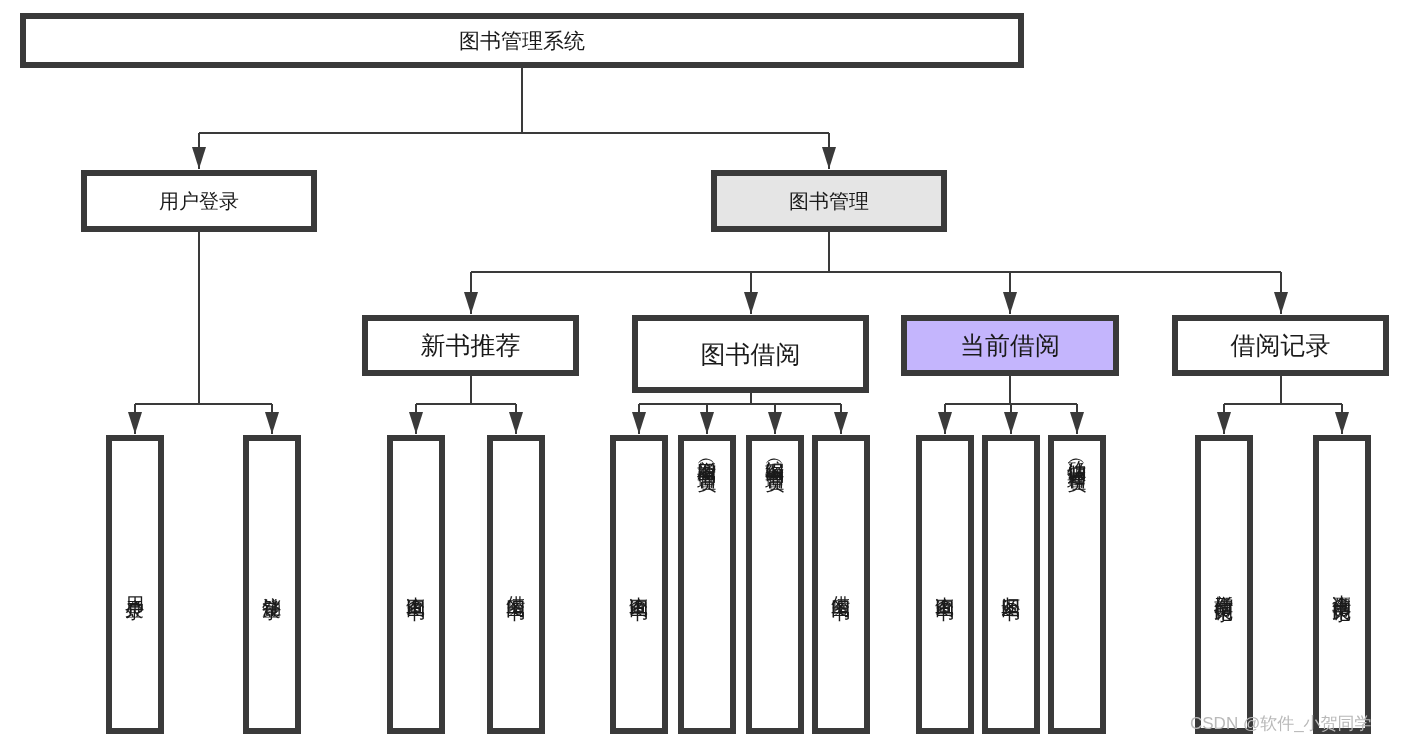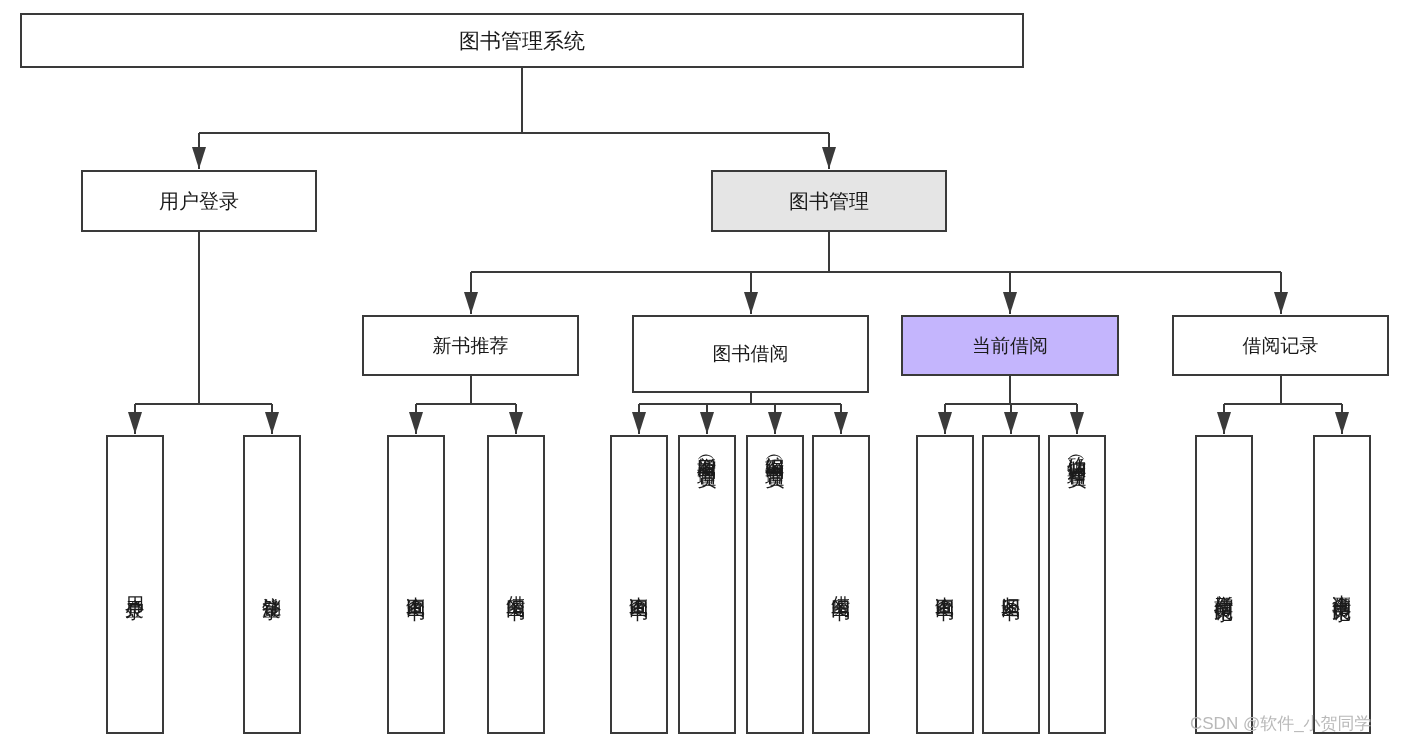--- a/index.html
+++ b/index.html
@@ -8,29 +8,29 @@
     width:1405px;height:747px;
     font-family:"Liberation Sans","DejaVu Sans",sans-serif;
     overflow:hidden;position:relative;
   }
   #diagram-root{position:relative;width:1405px;height:747px;}
   svg#edges{position:absolute;left:0;top:0;width:1405px;height:747px;}
   .node{
     position:absolute;
     box-sizing:border-box;
     background:#ffffff;
-    border:2px solid #4c1d95;
+    border:6px solid #4c1d95;
     display:flex;
     align-items:center;
     justify-content:center;
     color:#1a1a1a;
   }
   .node.level-0{font-size:21px;}
   .node.level-1{font-size:20px;}
-  .node.level-2{font-size:19px;}
+  .node.level-2{font-size:25px;}
   .node.leaf{
     font-size:19px;
     align-items:flex-start;
     justify-content:center;
     padding-top:4px;
   }
   .node.leaf.centered{align-items:center;padding-top:0;}
   .vlabel{
     writing-mode:vertical-rl;
     text-orientation:upright;

